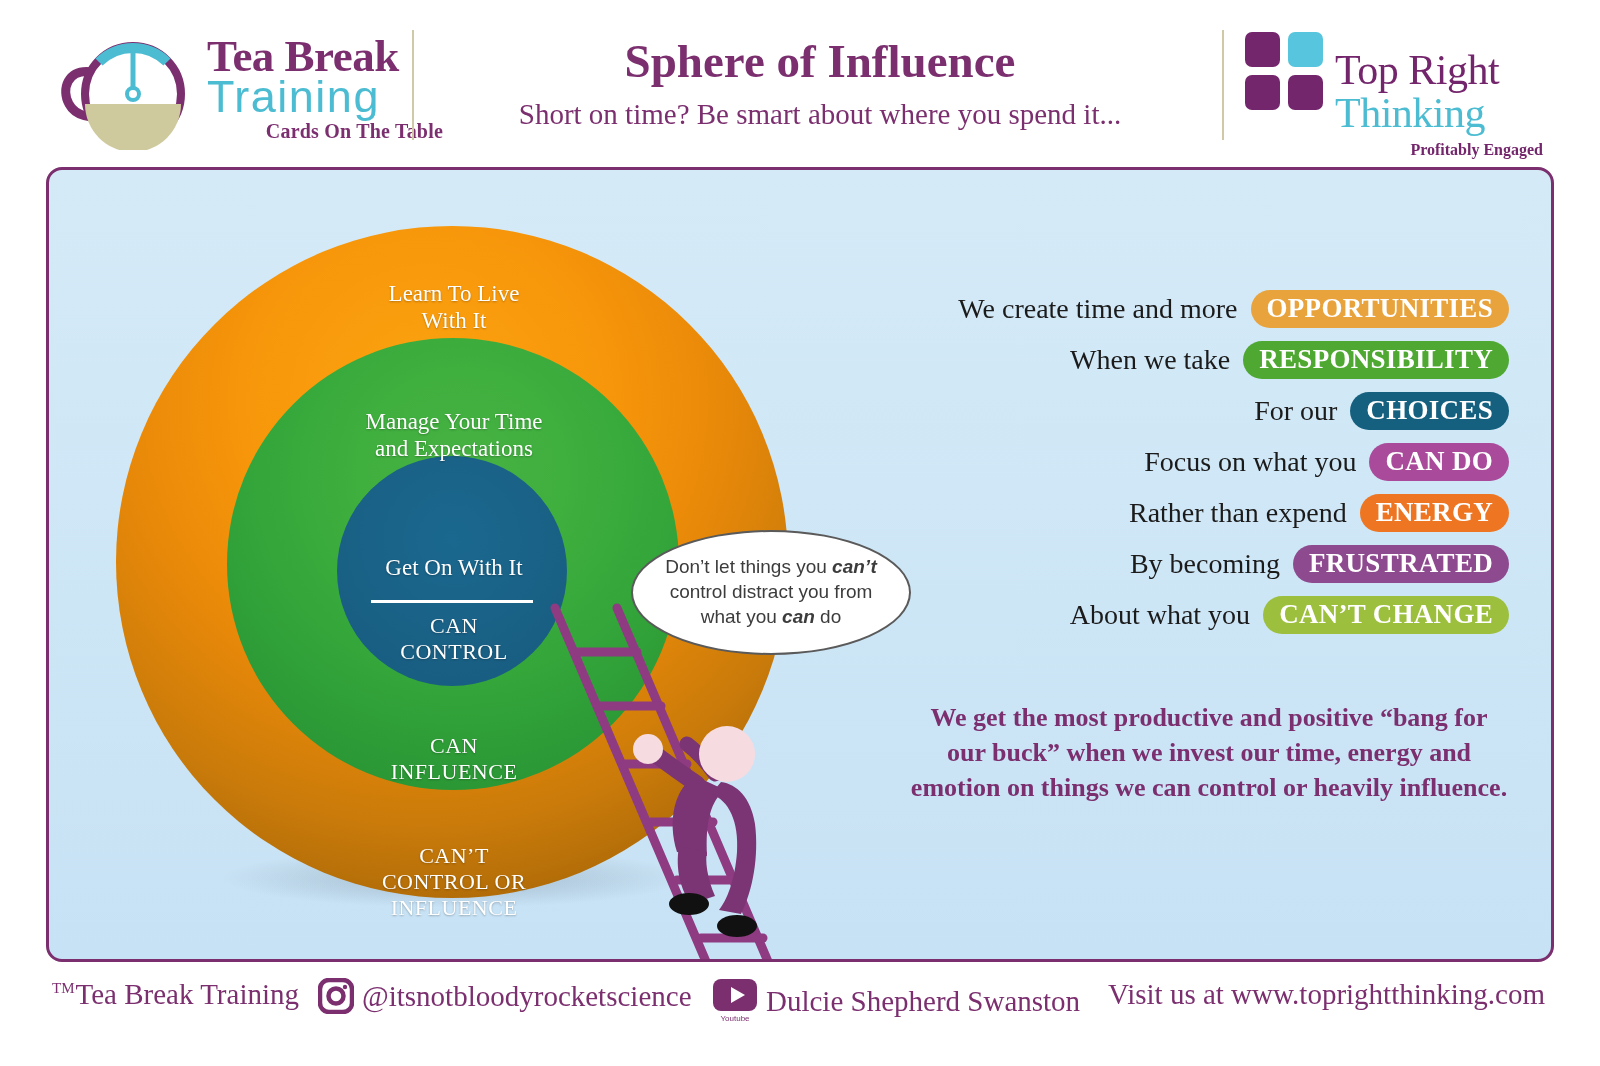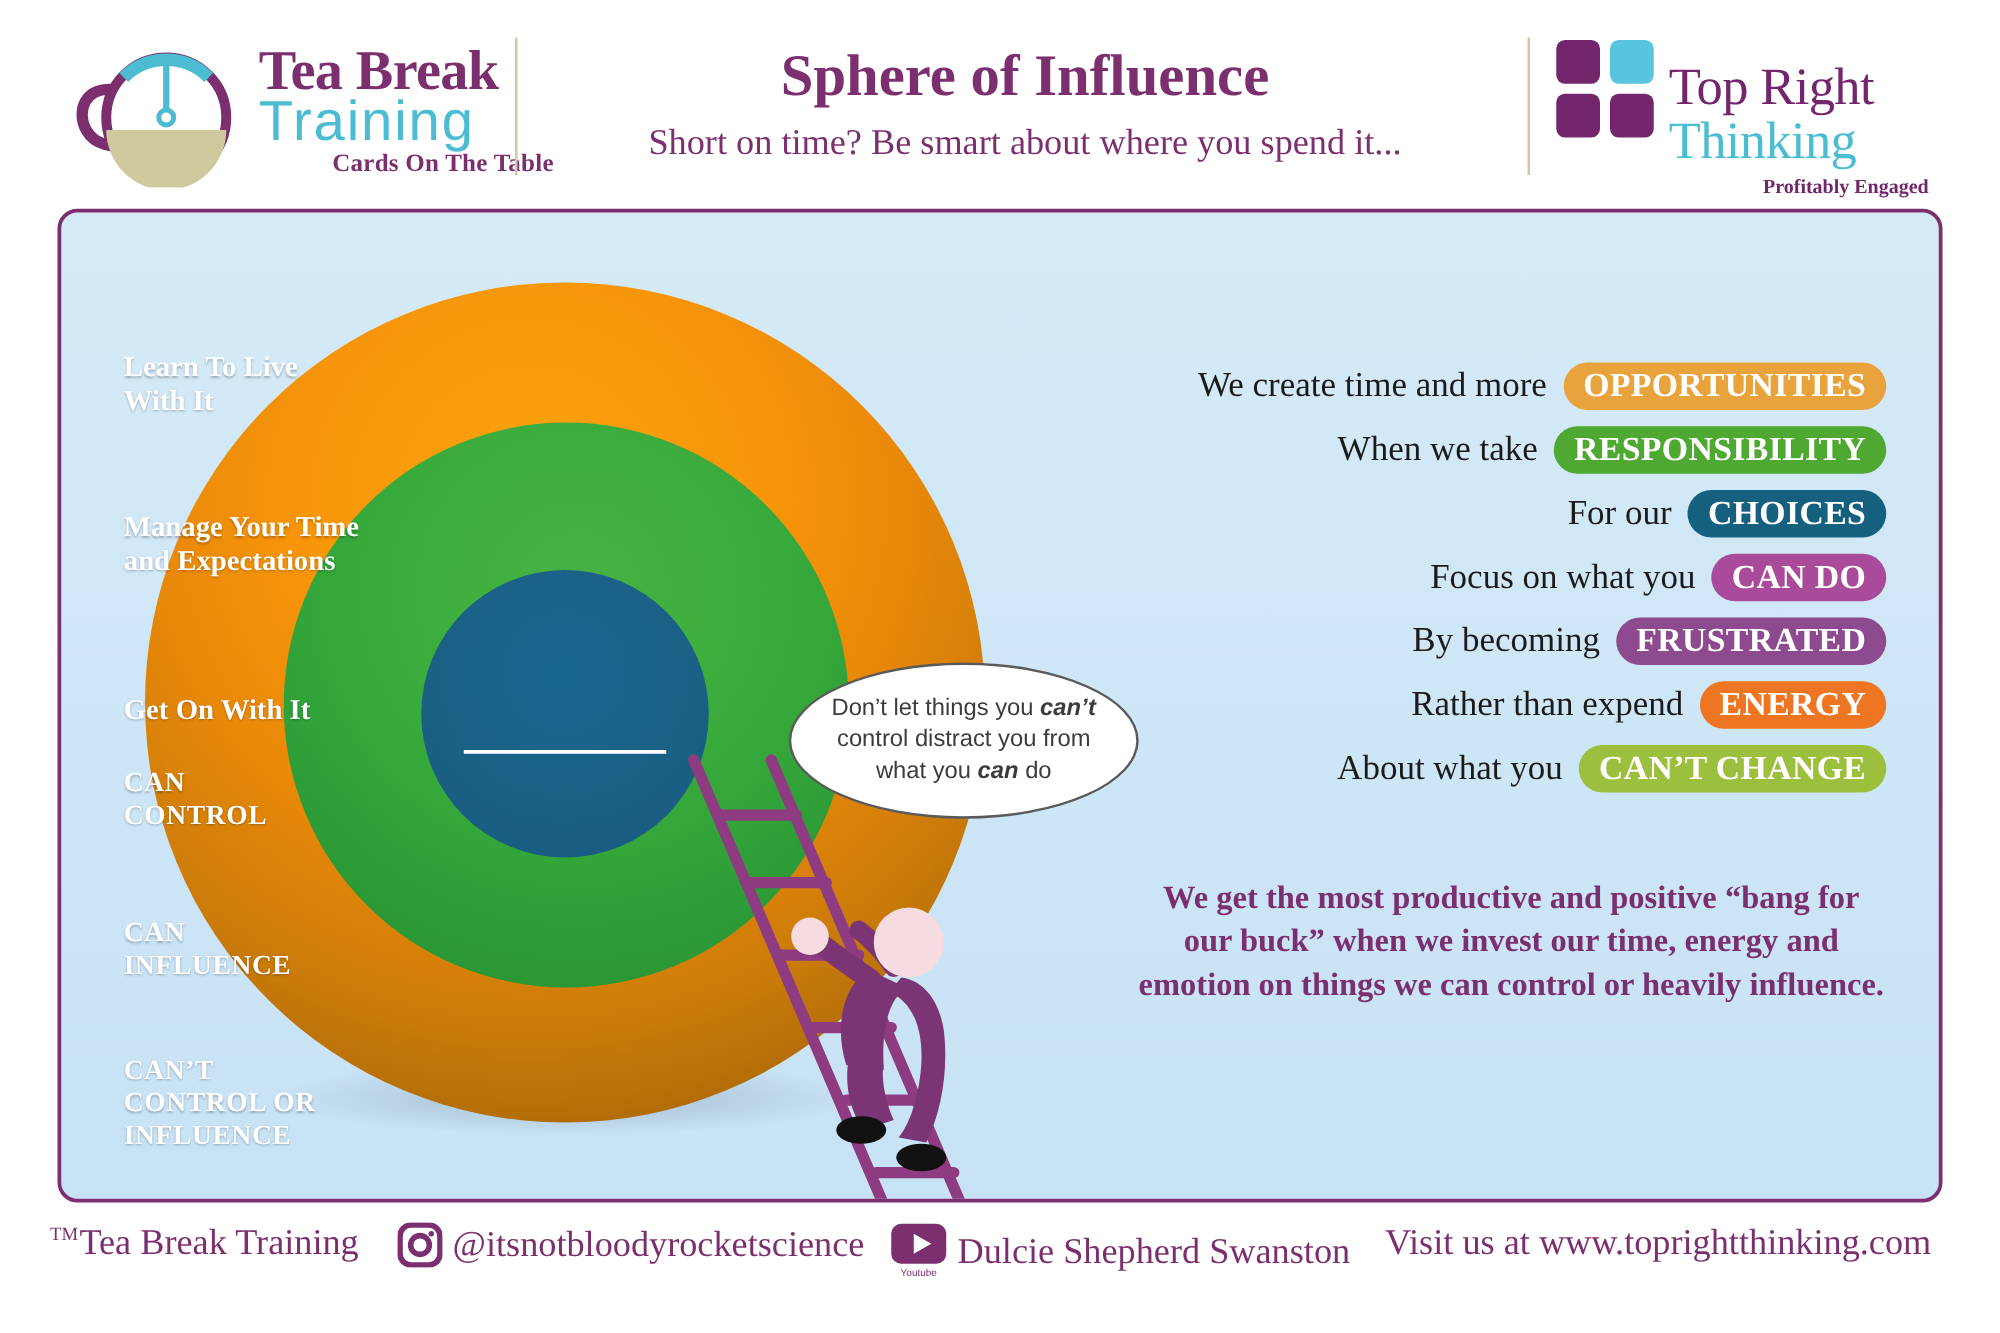--- a/index.html
+++ b/index.html
@@ -99,22 +99,22 @@
   #ring-mid {
     position: absolute; left: 128px; top: 130px; width: 452px; height: 452px; border-radius: 50%;
     background:
       radial-gradient(circle at 52% 30%, #47b243 0%, #3faf3e 26%, #34a63a 52%, #2c9a36 74%, #259030 100%);
   }
   #ring-inner {
     position: absolute; left: 238px; top: 248px; width: 230px; height: 230px; border-radius: 50%;
     background: radial-gradient(circle at 50% 36%, #1a688f 0%, #1a6287 45%, #175b7f 100%);
   }
   .sphere-label {
-    position: absolute; width: 100%; text-align: left; color: #ffffff;
-    font-family: "Liberation Serif", serif; font-weight: bold;
+    position: absolute; width: 100%; text-align: center; color: #ffffff;
+    font-family: "Liberation Serif", serif; font-weight: normal;
     text-shadow: 0 1px 2px rgba(0,0,0,0.28); line-height: 1.18;
   }
   #lbl-outer-top { left: 0; top: 72px;  font-size: 23px; }
   #lbl-mid-top   { left: 0; top: 200px; font-size: 23px; }
   #lbl-inner-top { left: 0; top: 346px; font-size: 23px; }
   #inner-rule {
     position: absolute; left: 272px; top: 392px; width: 162px; height: 3px; background: #ffffff;
   }
   #lbl-inner-sub { left: 0; top: 405px; font-size: 22px; letter-spacing: 0.5px; }
   #lbl-mid-sub   { left: 0; top: 525px; font-size: 22px; letter-spacing: 0.5px; }
@@ -158,21 +158,21 @@
     color: #7b2f6f; text-align: center; line-height: 1.35;
   }
 
   
   #footer { position: absolute; left: 0; top: 966px; width: 1600px; height: 100px; }
   .foot-item {
     position: absolute; font-family: "Liberation Serif", serif;
     font-size: 29px; color: #7b2f6f; white-space: nowrap;
     display: flex; align-items: center; gap: 8px;
   }
-  #foot-tm      { left: 40px;  top: 12px; justify-content: center; }
+  #foot-tm      { left: 52px;  top: 12px; justify-content: center; }
   #foot-insta   { left: 318px; top: 12px; }
   #foot-youtube { left: 712px; top: 12px; }
   #foot-visit   { left: 1108px; top: 12px; }
   .tm-sup { font-size: 15px; vertical-align: super; margin-right: 1px; }
   #yt-wrap { position: relative; width: 46px; height: 46px; }
   #yt-label {
     position: absolute; left: 0; top: 36px; width: 46px; text-align: center;
     font-size: 8px; color: #7b2f6f; font-family: "Liberation Sans", sans-serif;
   }
 </style>
@@ -278,26 +278,26 @@
       </div>
       <div class="stmt-row">
         <span class="stmt-lead">For our</span>
         <span class="stmt-badge" style="background: rgb(21, 96, 127);">CHOICES</span>
       </div>
       <div class="stmt-row">
         <span class="stmt-lead">Focus on what you</span>
         <span class="stmt-badge" style="background: rgb(169, 75, 154);">CAN DO</span>
       </div>
       <div class="stmt-row">
+        <span class="stmt-lead">Rather than expend</span>
+        <span class="stmt-badge" style="background: rgb(238, 118, 34);">ENERGY</span>
+      </div>
+      <div class="stmt-row">
         <span class="stmt-lead">By becoming</span>
         <span class="stmt-badge" style="background: rgb(142, 74, 142);">FRUSTRATED</span>
-      </div>
-      <div class="stmt-row">
-        <span class="stmt-lead">Rather than expend</span>
-        <span class="stmt-badge" style="background: rgb(238, 118, 34);">ENERGY</span>
       </div>
       <div class="stmt-row">
         <span class="stmt-lead">About what you</span>
         <span class="stmt-badge" style="background: rgb(157, 191, 62);">CAN’T CHANGE</span>
       </div>
     </div>
 
   <div id="closing">We get the most productive and positive “bang for our buck” when we invest our time, energy and emotion on things we can control or heavily influence.</div>
 </div>
 

